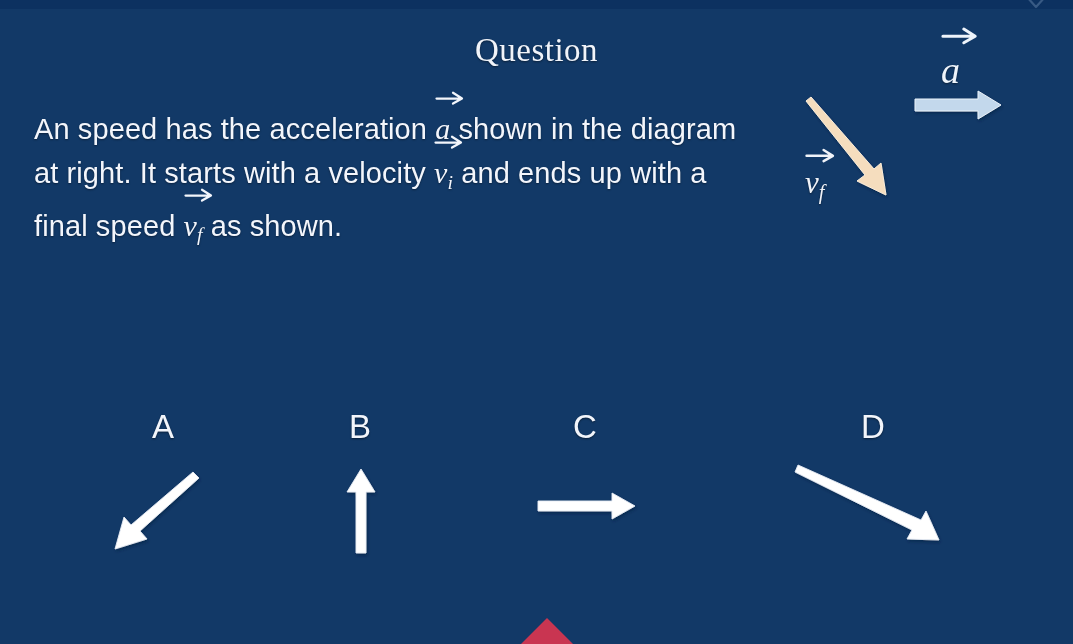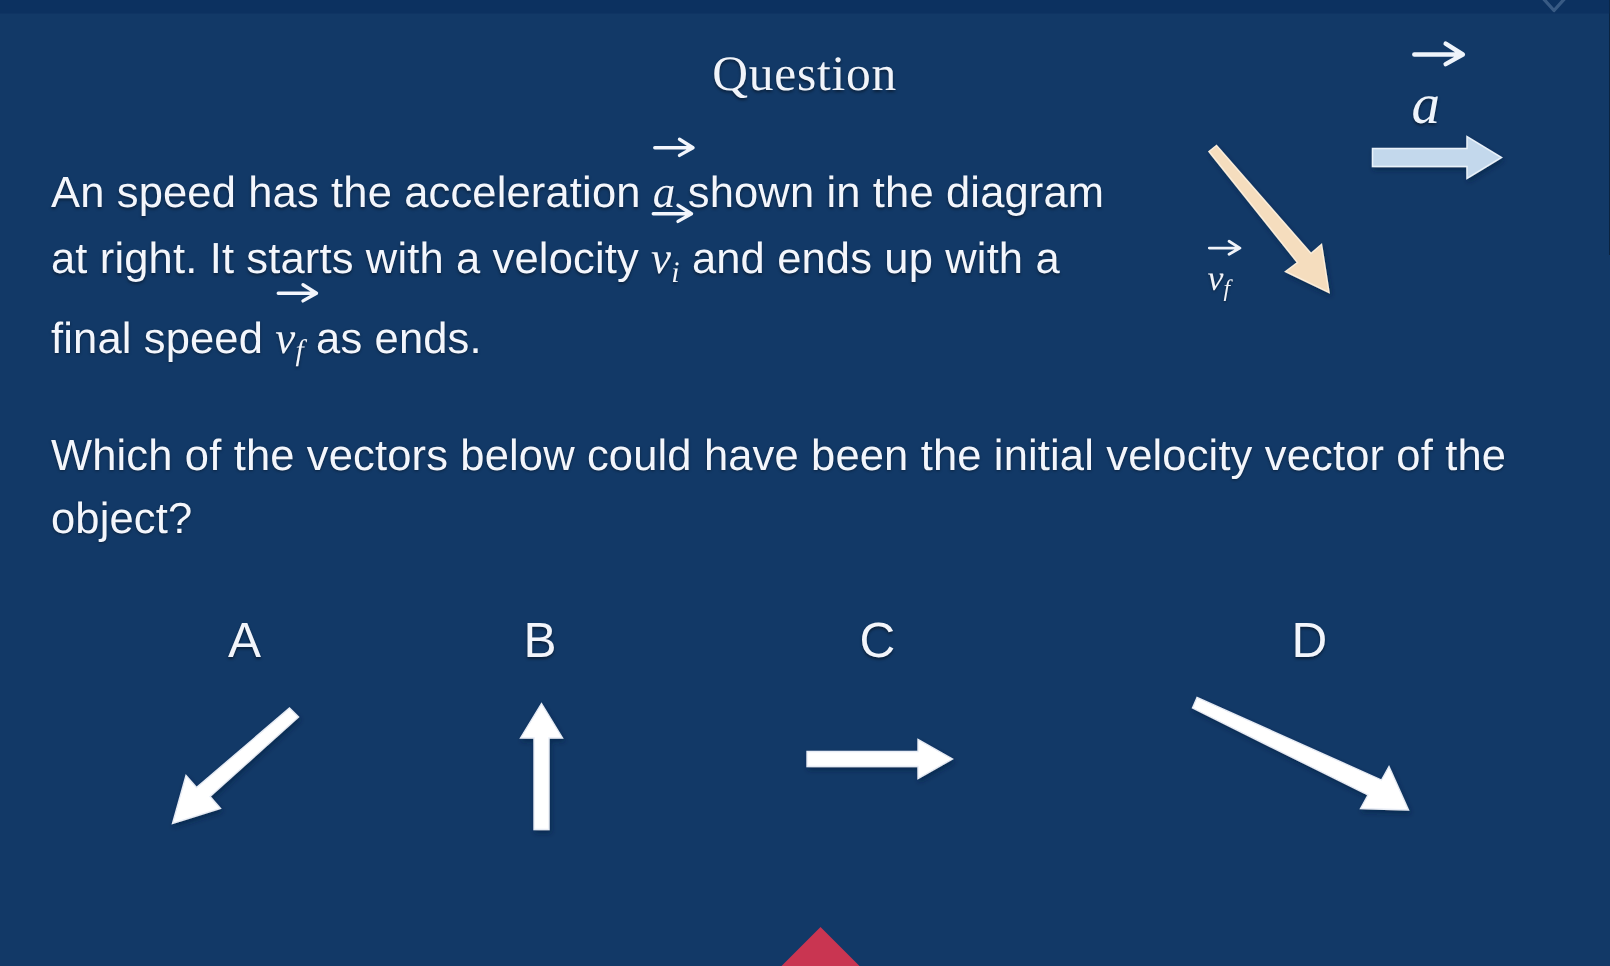--- a/index.html
+++ b/index.html
@@ -119,32 +119,31 @@
   </svg>
 
   <div id="title">Question</div>
 
   <div id="para1" class="body-text"><span>An speed has the acceleration </span><span class="mathvec"><span class="glyph"><svg class="vecbar" viewBox="0 0 20 10" preserveAspectRatio="none">
             <path d="M1 7 L17 7 M12 3.2 L18 7 L12 10.4" fill="none" stroke="#f3f6fc" stroke-width="1.5" stroke-linecap="round" stroke-linejoin="round"></path>
           </svg><span>a</span></span></span><span> shown in the diagram at right.  It starts with a velocity </span><span class="mathvec"><span class="glyph"><svg class="vecbar" viewBox="0 0 20 10" preserveAspectRatio="none">
             <path d="M1 7 L17 7 M12 3.2 L18 7 L12 10.4" fill="none" stroke="#f3f6fc" stroke-width="1.5" stroke-linecap="round" stroke-linejoin="round"></path>
           </svg><span>v</span></span><span class="sub">i</span></span><span> and ends up with a final speed </span><span class="mathvec"><span class="glyph"><svg class="vecbar" viewBox="0 0 20 10" preserveAspectRatio="none">
             <path d="M1 7 L17 7 M12 3.2 L18 7 L12 10.4" fill="none" stroke="#f3f6fc" stroke-width="1.5" stroke-linecap="round" stroke-linejoin="round"></path>
-          </svg><span>v</span></span><span class="sub">f</span></span><span> as ends.</span></div>
+          </svg><span>v</span></span><span class="sub">f</span></span><span> as shown.</span></div>
 
-  <div id="para2" class="body-text">Which of the vectors below could have been the initial velocity vector of the object?</div>
 
   <div id="label-a-vec" class="diagram-label">
     <span class="mathvec" style="font-size:38px"><span class="glyph"><svg class="vecbar" viewBox="0 0 20 10" preserveAspectRatio="none">
             <path d="M1 7 L17 7 M12 3.2 L18 7 L12 10.4" fill="none" stroke="#eef4fb" stroke-width="1.6" stroke-linecap="round" stroke-linejoin="round"></path>
           </svg><span>a</span></span></span>
   </div>
 
   <div id="label-vf-vec" class="diagram-label">
-    <span class="mathvec" style="font-size:24px"><span class="glyph"><svg class="vecbar" viewBox="0 0 20 10" preserveAspectRatio="none">
+    <span class="mathvec" style="font-size:31px"><span class="glyph"><svg class="vecbar" viewBox="0 0 20 10" preserveAspectRatio="none">
             <path d="M1 7 L17 7 M12 3.2 L18 7 L12 10.4" fill="none" stroke="#f0f3f9" stroke-width="1.6" stroke-linecap="round" stroke-linejoin="round"></path>
           </svg><span>v</span></span><span class="sub">f</span></span>
   </div>
 
   <div class="choice-letter" style="left:133px">A</div>
   <div class="choice-letter" style="left:330px">B</div>
   <div class="choice-letter" style="left:555px">C</div>
   <div class="choice-letter" style="left:843px">D</div>
 
   <svg class="svg-layer" viewBox="0 0 1073 644">

